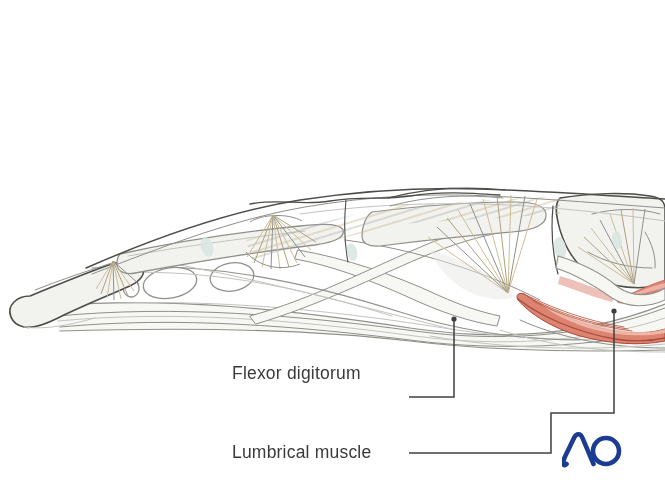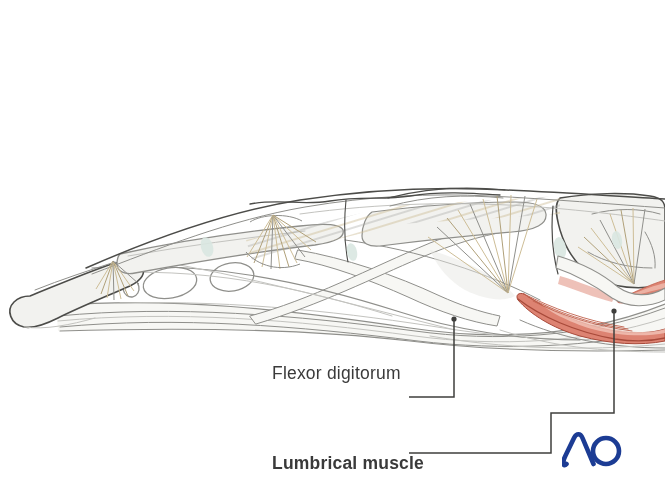--- a/index.html
+++ b/index.html
@@ -29,24 +29,23 @@
   .s-red-dark{stroke:var(--c-muscle-red-dark);}
   .s-red-edge{stroke:var(--c-muscle-red-edge);}
   .leader{stroke:var(--c-leader);stroke-width:1.5;fill:none;}
   .leader-dot{fill:var(--c-leader);}
 
   .label{
     position:absolute;
     color:var(--c-label-text);
     font-size:17.5px;line-height:23px;letter-spacing:.2px;
     white-space:nowrap;
-    margin-left:40px;
   }
   .label-fds{left:232px;top:362px;}
-  .label-lumbrical{left:232px;top:452px;font-weight:bold;}
+  .label-lumbrical{left:232px;top:441px;}
 
   .ao-logo{position:absolute;left:562px;top:429px;width:60px;height:42px;}
   .ao-logo .stroke{fill:none;stroke:var(--c-logo-blue);stroke-width:4.6;stroke-linecap:round;stroke-linejoin:round;}
 </style>
 </head>
 <body>
 
 <div class="stage">
 
   <svg class="art" width="665" height="493" viewBox="0 0 665 493">

